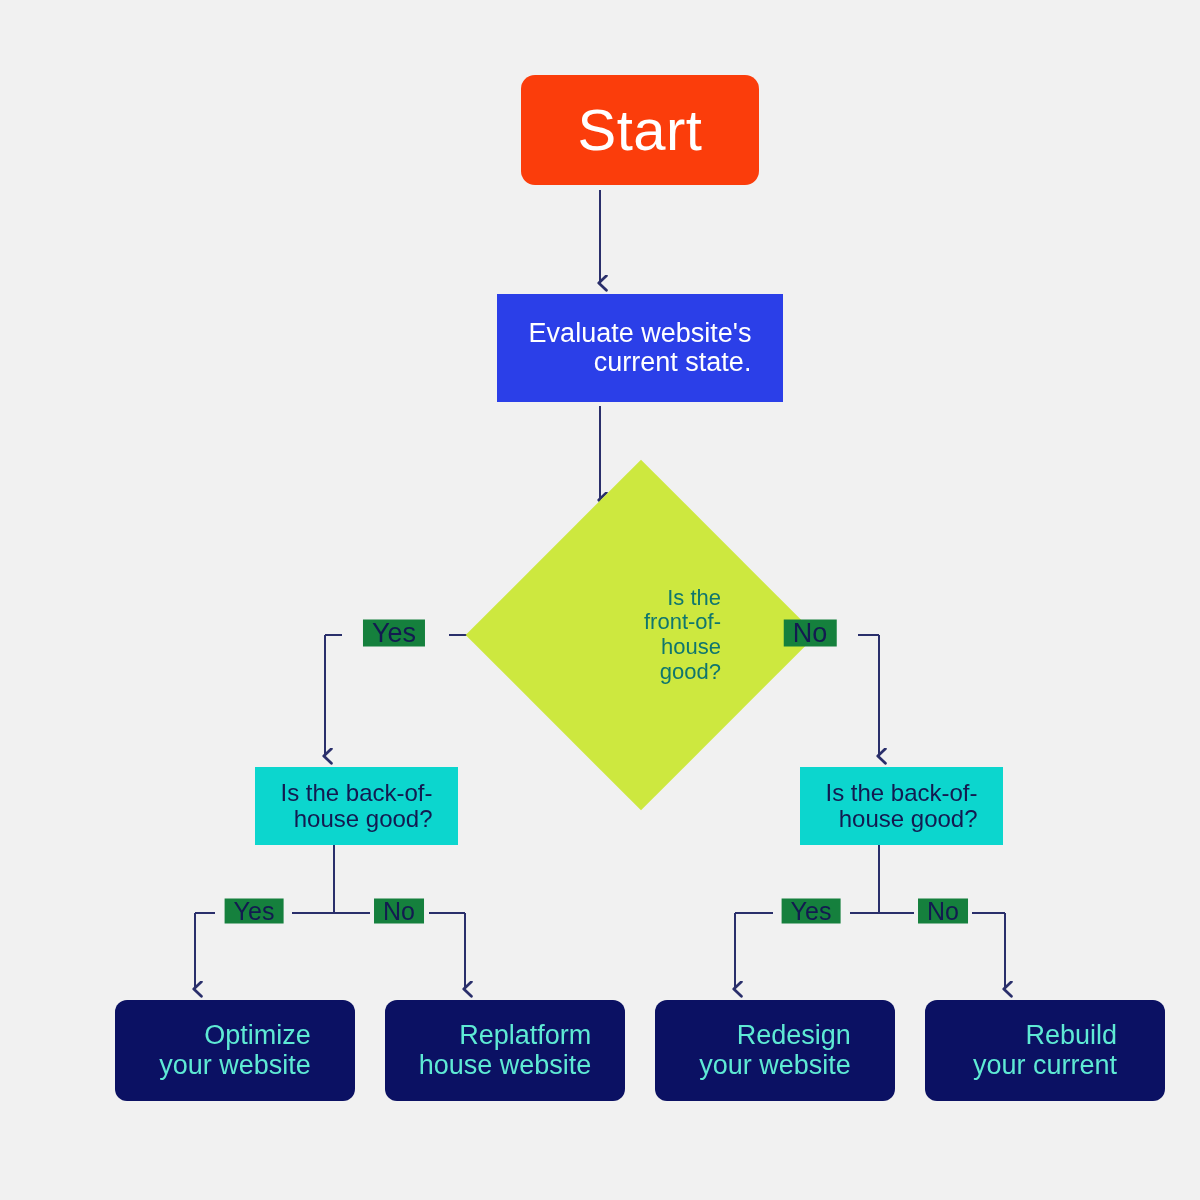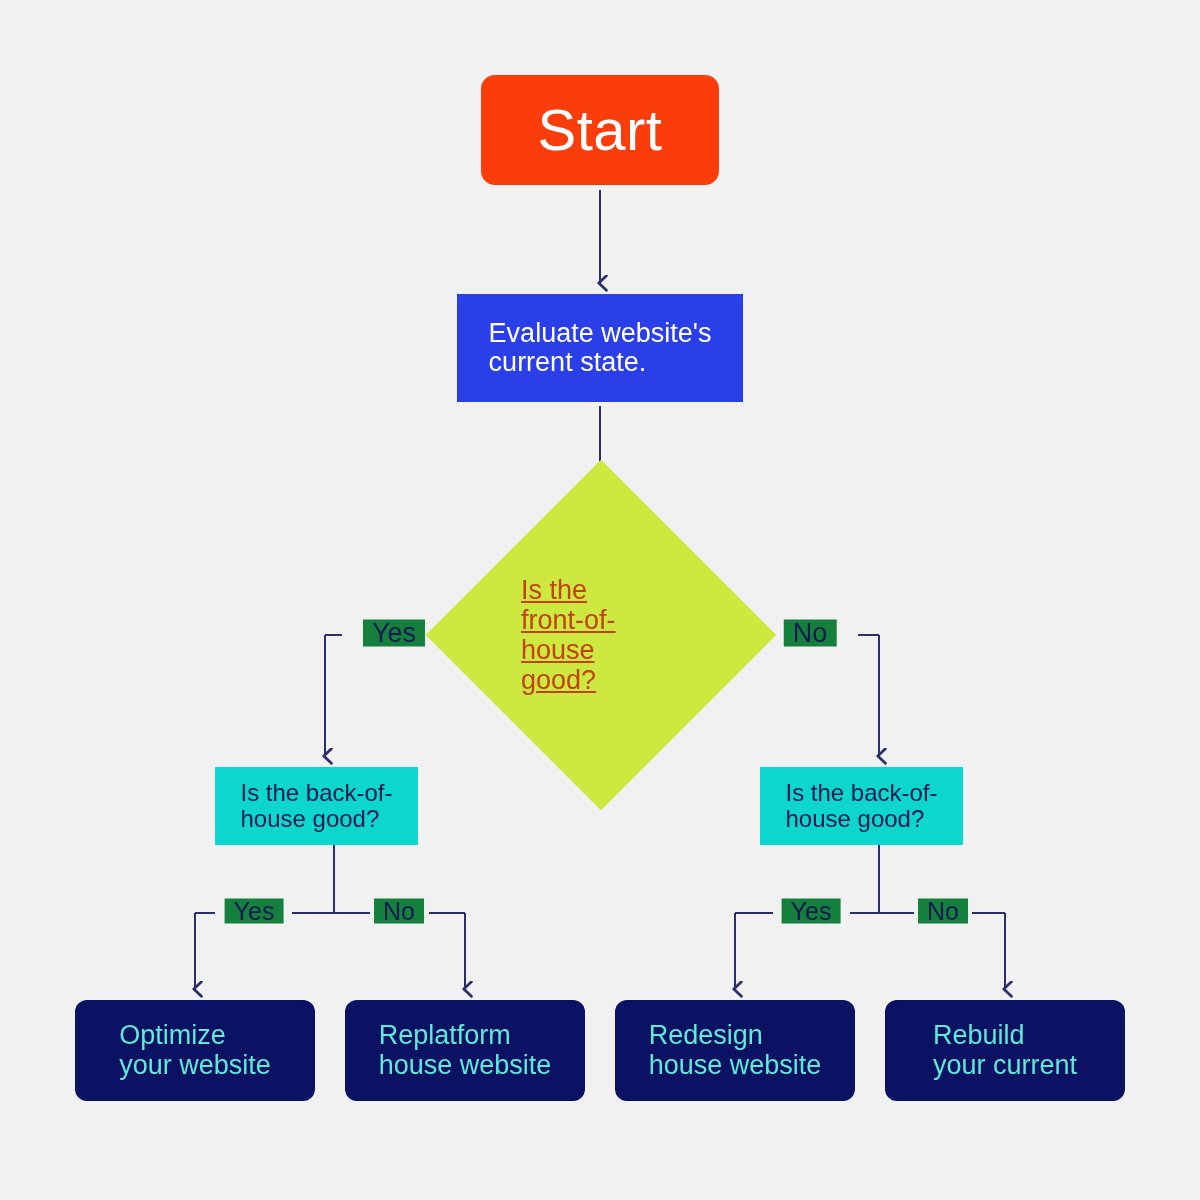--- a/index.html
+++ b/index.html
@@ -25,24 +25,25 @@
     width: 1200px;
     height: 1200px;
     pointer-events: none;
   }
 
   .node {
     position: absolute;
     display: flex;
     align-items: center;
     justify-content: center;
-    text-align: left;
+    text-align: right;
     box-sizing: border-box;
     line-height: 1.08;
     white-space: pre-line;
+    margin-left: 40px;
   }
 
   
   .node-start {
     left: 481px;
     top: 75px;
     width: 238px;
     height: 110px;
     background: #fb3d0b;
     border-radius: 14px;
@@ -77,26 +78,25 @@
     left: 0;
     top: 0;
     width: 100%;
     height: 100%;
     background: #cde83f;
     transform: rotate(45deg);
   }
   .node-decision .diamond-label {
     position: relative;
     z-index: 2;
-    color: #c2410c;
-    font-size: 27px;
+    color: #0f766e;
+    font-size: 22px;
     font-stretch: condensed;
     line-height: 1.12;
     width: 160px;
-    text-decoration: underline;
   }
 
   
   .node-sub {
     background: #0cd6ce;
     color: #131a50;
     font-size: 24px;
     font-stretch: condensed;
     padding: 0 12px;
     height: 78px;
@@ -205,21 +205,21 @@
   <div class="node node-sub node-sub-right">Is the back-of-
 house good?</div>
 
   <div class="node node-outcome o1">Optimize
 your website</div>
 
   <div class="node node-outcome o2">Replatform
 house website</div>
 
   <div class="node node-outcome o3">Redesign
-house website</div>
+your website</div>
 
   <div class="node node-outcome o4">Rebuild
 your current</div>
 
   <div class="edge-label" style="left:394px; top:633px;">Yes</div>
 
   <div class="edge-label" style="left:810px; top:633px;">No</div>
 
   <div class="edge-label small" style="left:254px; top:911px;">Yes</div>
 

